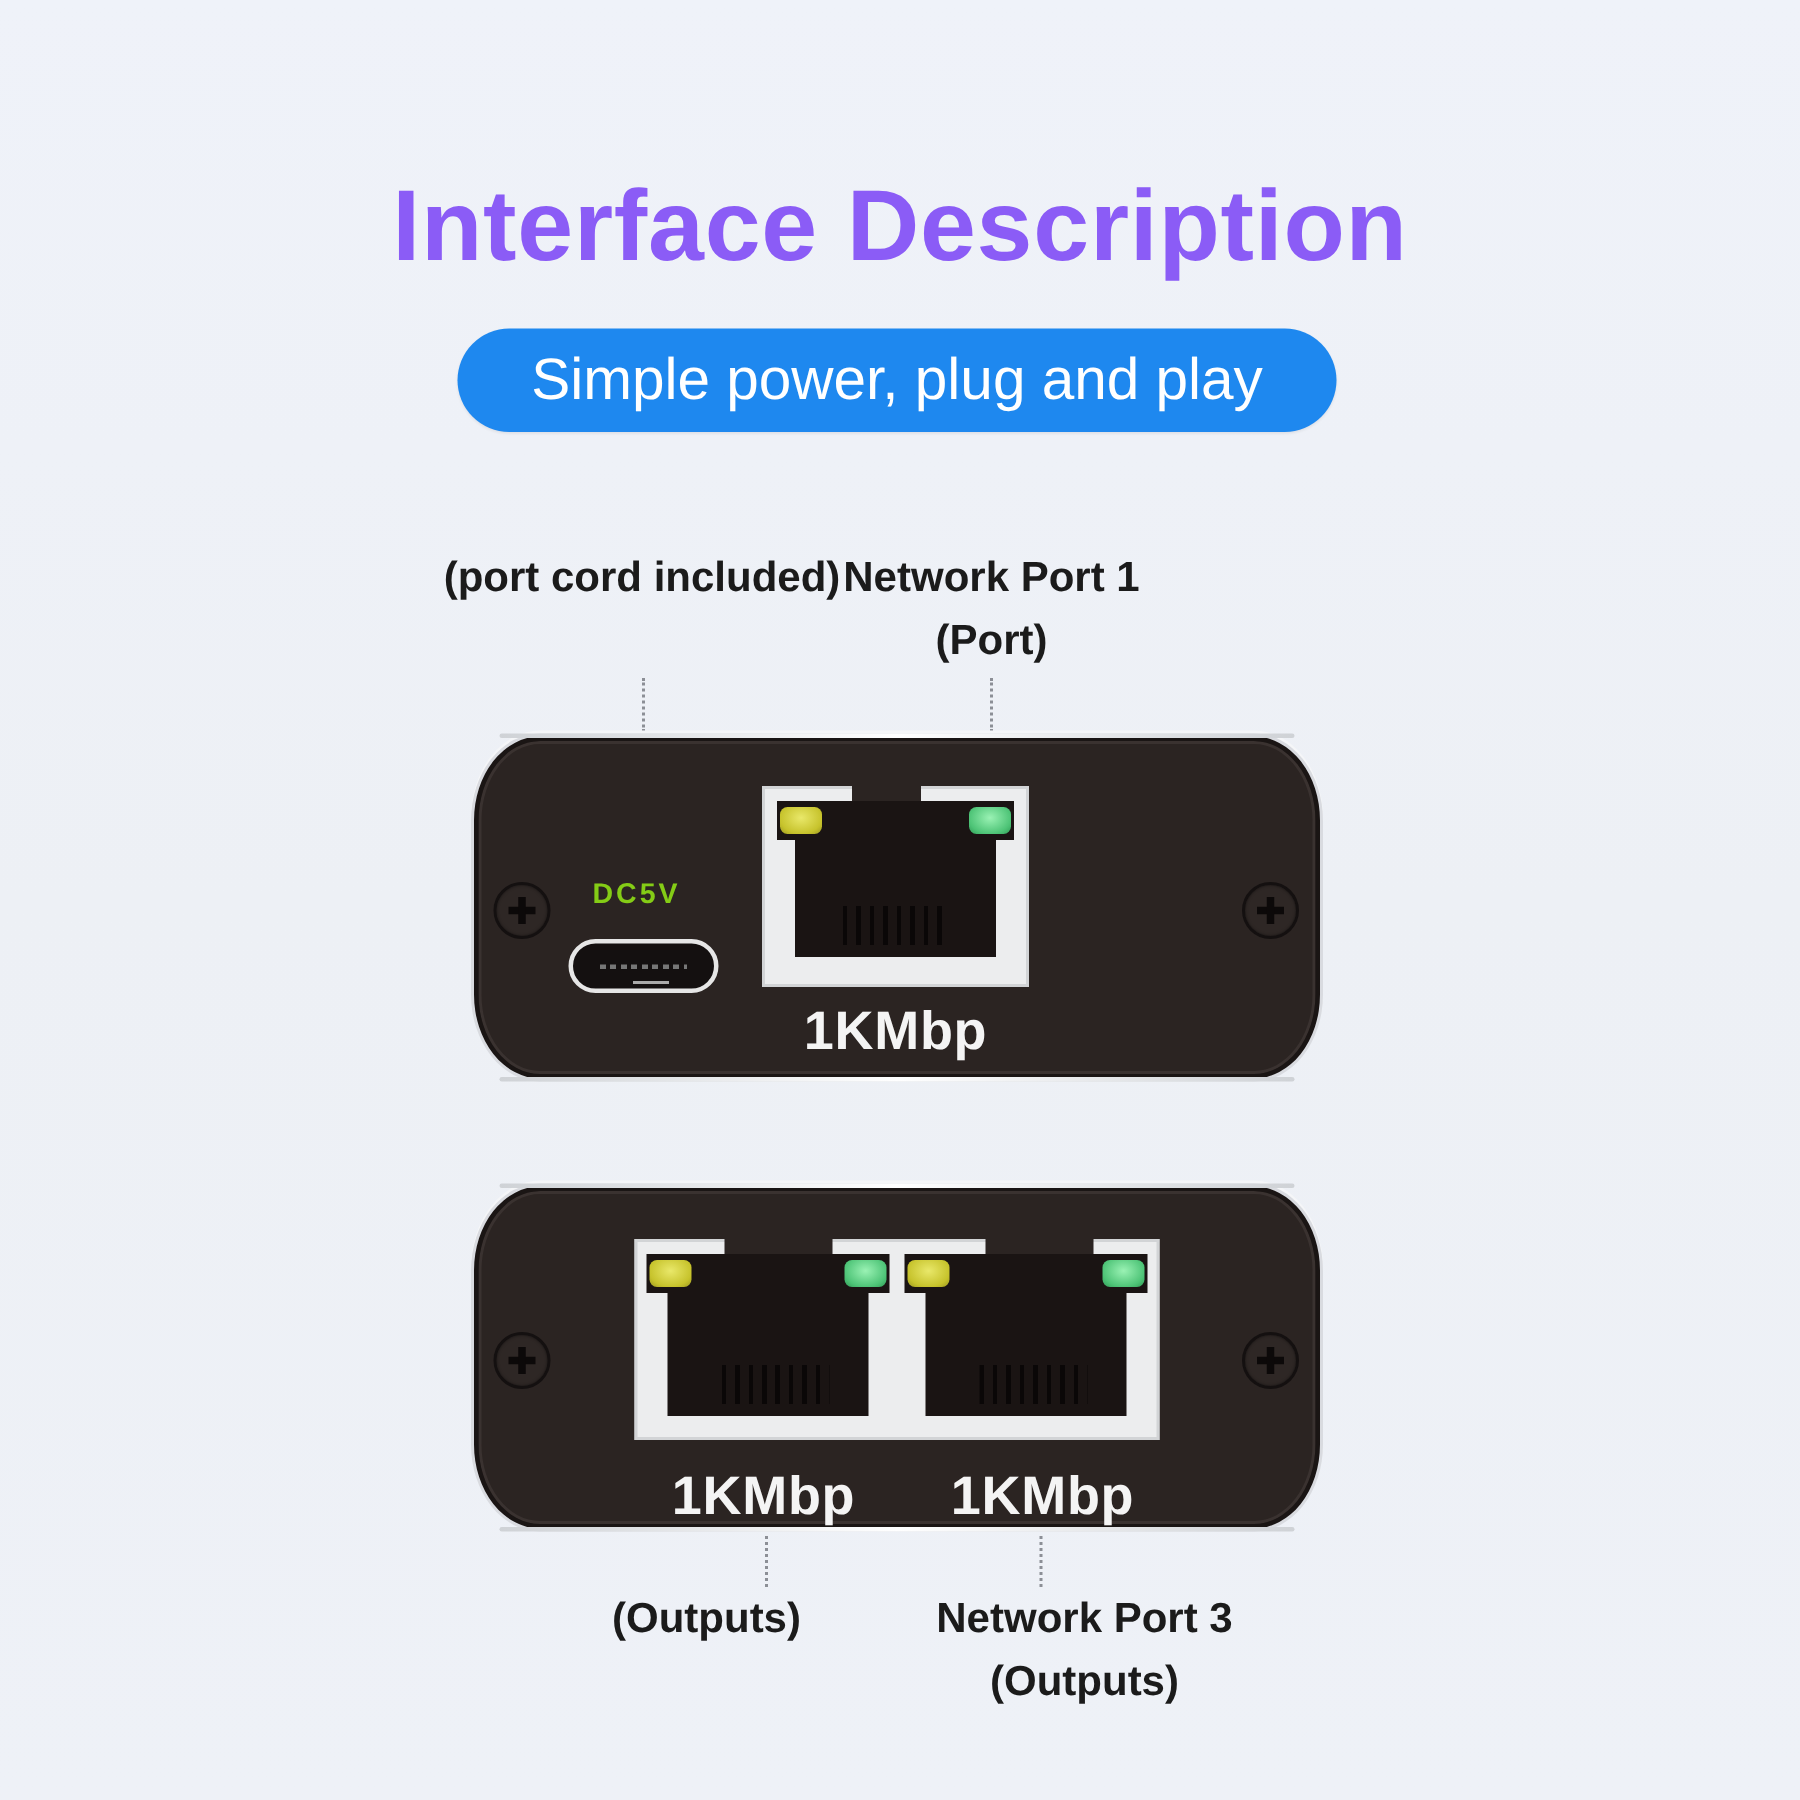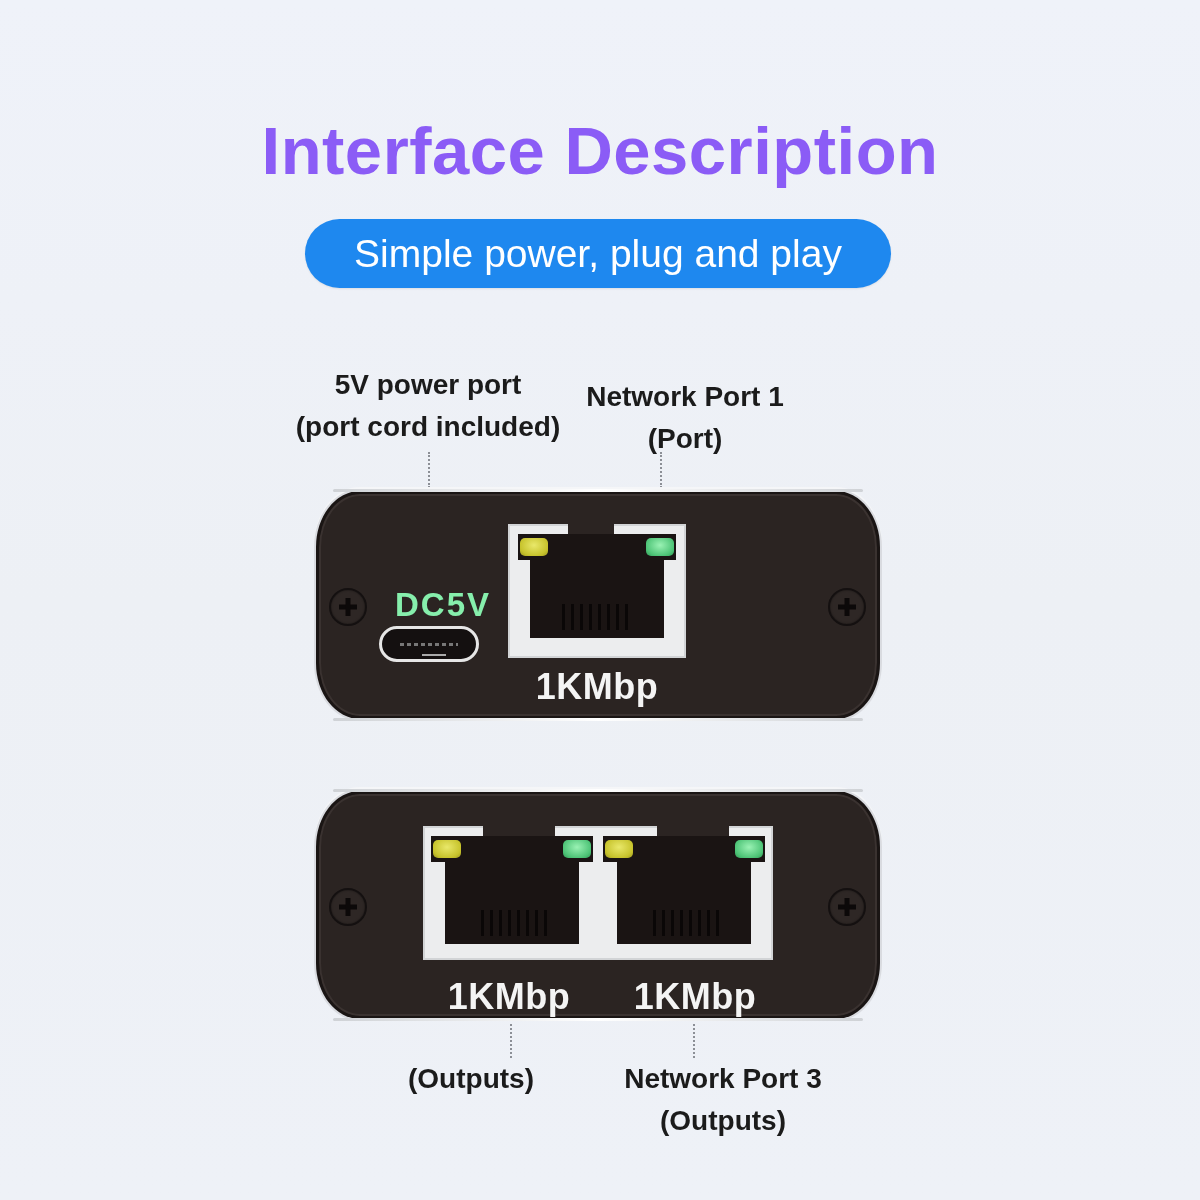--- a/index.html
+++ b/index.html
@@ -70,21 +70,21 @@
     box-shadow: inset 0 0 2px rgba(0,0,0,0.5);
   }
   .screw::before, .screw::after {
     content: ""; position: absolute; background: #0c0909;
     left: 50%; top: 50%; transform: translate(-50%, -50%);
   }
   .screw::before { width: 18px; height: 5px; }
   .screw::after { width: 5px; height: 18px; }
 
   .dc-label {
-    color: #86efac; font-weight: bold; font-size: 33px; letter-spacing: 2px; text-align: right;
+    color: #84cc16; font-weight: bold; font-size: 19px; letter-spacing: 2px; text-align: right;
   }
   .usbc {
     width: 100px; height: 36px; border-radius: 18px;
     border: 3px solid #e6e6e6;
     background: #141010;
   }
   .usbc-pins {
     position: absolute; left: 18px; right: 18px; top: 14px; height: 3px;
     background: repeating-linear-gradient(90deg, #777 0 4px, transparent 4px 7px);
   }
@@ -119,24 +119,23 @@
 </head>
 <body>
 
 <div class="abs title">Interface Description</div>
 
 <div class="abs pill">
   <span>Simple power, plug and play</span>
 </div>
 
 <div class="abs label" style="left:232px; top:364px; width:392px;">
-  <span>5V power port</span>
   <span>(port cord included)</span>
 </div>
-<div class="abs label" style="left:564px; top:364px; width:242px;margin-top:12px;">
+<div class="abs label" style="left:540px; top:364px; width:242px;">
   <span>Network Port 1</span>
   <span>(Port)</span>
 </div>
 <div class="abs leader" style="left:428px; top:452px; height:36px;"></div>
 <div class="abs leader" style="left:660px; top:452px; height:36px;"></div>
 
 <div class="abs device" style="top:491px;">
   <div class="abs screw" style="left:10px; top:94px;"></div>
   <div class="abs screw" style="left:509px; top:94px;"></div>
 

